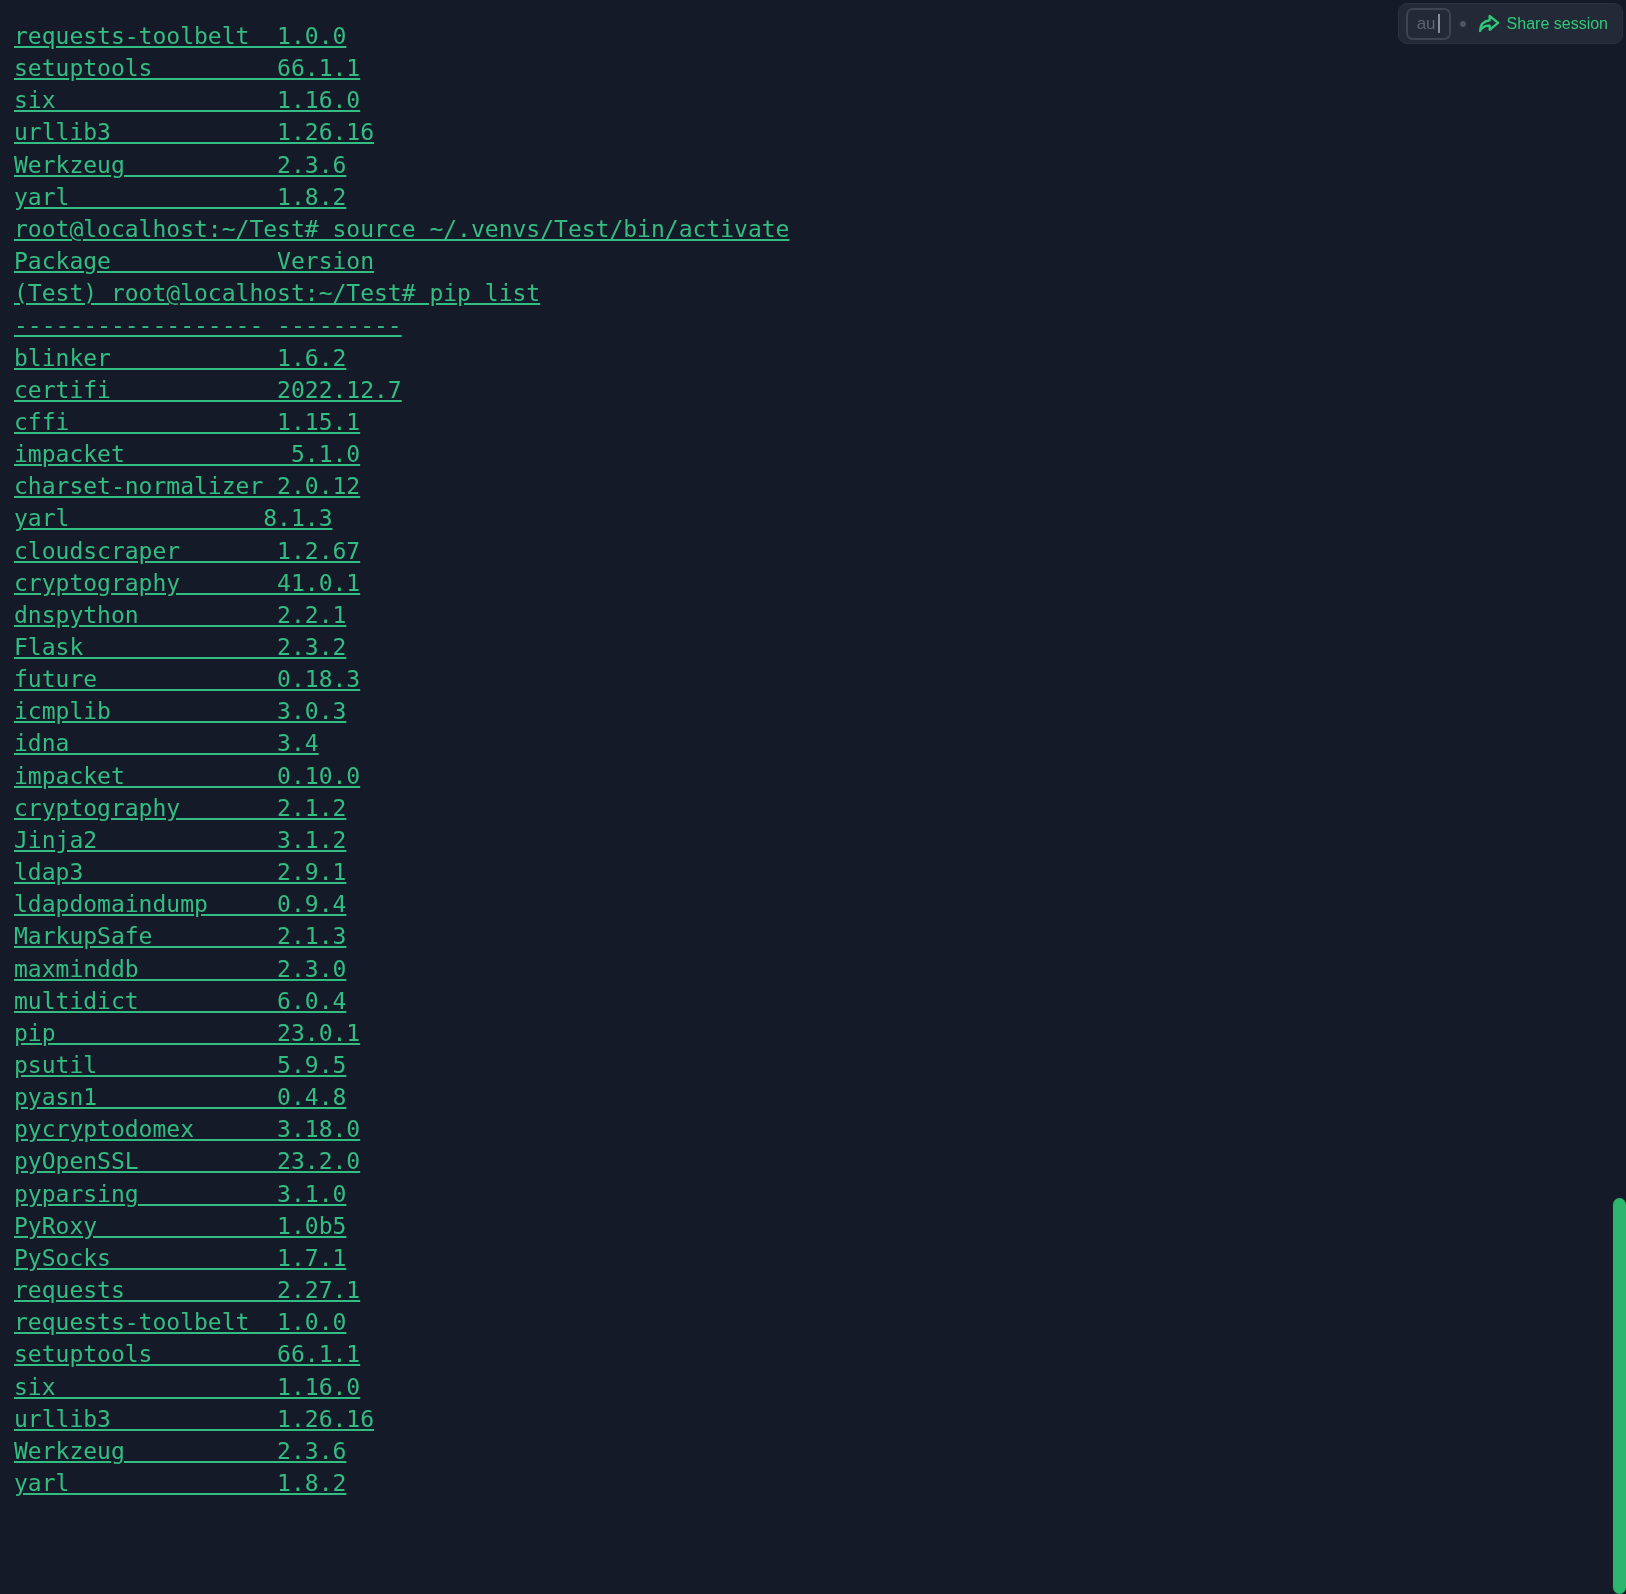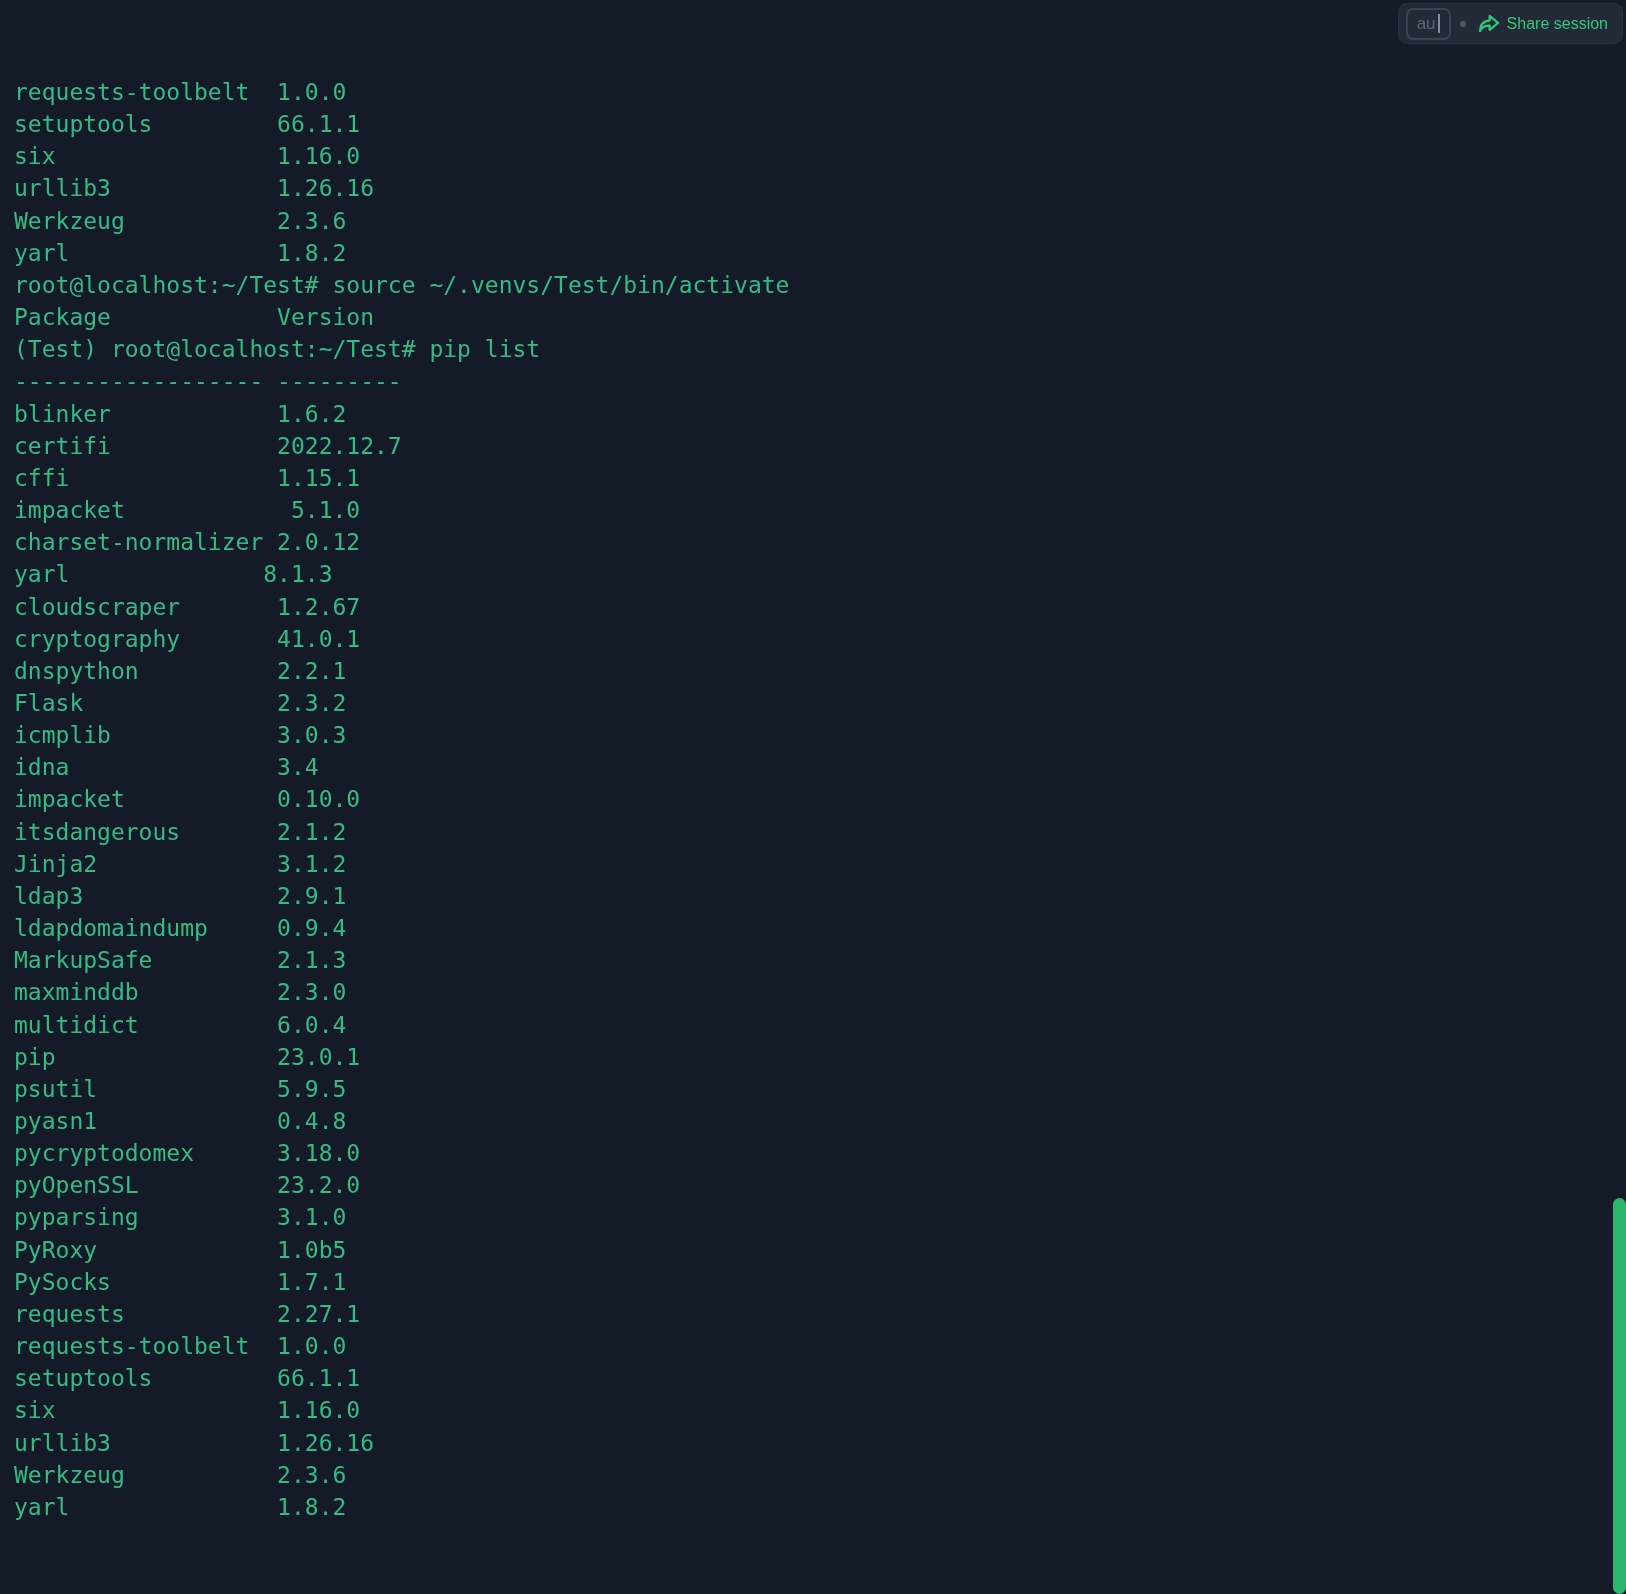--- a/index.html
+++ b/index.html
@@ -10,25 +10,26 @@
     overflow: hidden;
     position: relative;
     font-family: "Liberation Sans", sans-serif;
   }
 
   
   #terminal {
     position: absolute;
     left: 14px;
     top: 0;
-    padding-top: 76px;
+    padding-top: 20px;
     font-family: "DejaVu Sans Mono", monospace;
     font-size: 23px;
     line-height: 32.17px;
     color: #34bd82;
+    text-decoration: underline;
   }
   .t-line { white-space: pre; height: 32.17px; }
   .block-cursor {
     display: inline-block;
     width: 15px;
     height: 27px;
     background: #2ecb74;
     vertical-align: middle;
     margin-left: 1px;
     transform: translateY(-2px);
@@ -121,24 +122,25 @@
     <div class="t-line">blinker            1.6.2</div>
     <div class="t-line">certifi            2022.12.7</div>
     <div class="t-line">cffi               1.15.1</div>
     <div class="t-line">impacket            5.1.0</div>
     <div class="t-line">charset-normalizer 2.0.12</div>
     <div class="t-line">yarl              8.1.3</div>
     <div class="t-line">cloudscraper       1.2.67</div>
     <div class="t-line">cryptography       41.0.1</div>
     <div class="t-line">dnspython          2.2.1</div>
     <div class="t-line">Flask              2.3.2</div>
+    <div class="t-line">future             0.18.3</div>
     <div class="t-line">icmplib            3.0.3</div>
     <div class="t-line">idna               3.4</div>
     <div class="t-line">impacket           0.10.0</div>
-    <div class="t-line">itsdangerous       2.1.2</div>
+    <div class="t-line">cryptography       2.1.2</div>
     <div class="t-line">Jinja2             3.1.2</div>
     <div class="t-line">ldap3              2.9.1</div>
     <div class="t-line">ldapdomaindump     0.9.4</div>
     <div class="t-line">MarkupSafe         2.1.3</div>
     <div class="t-line">maxminddb          2.3.0</div>
     <div class="t-line">multidict          6.0.4</div>
     <div class="t-line">pip                23.0.1</div>
     <div class="t-line">psutil             5.9.5</div>
     <div class="t-line">pyasn1             0.4.8</div>
     <div class="t-line">pycryptodomex      3.18.0</div>

